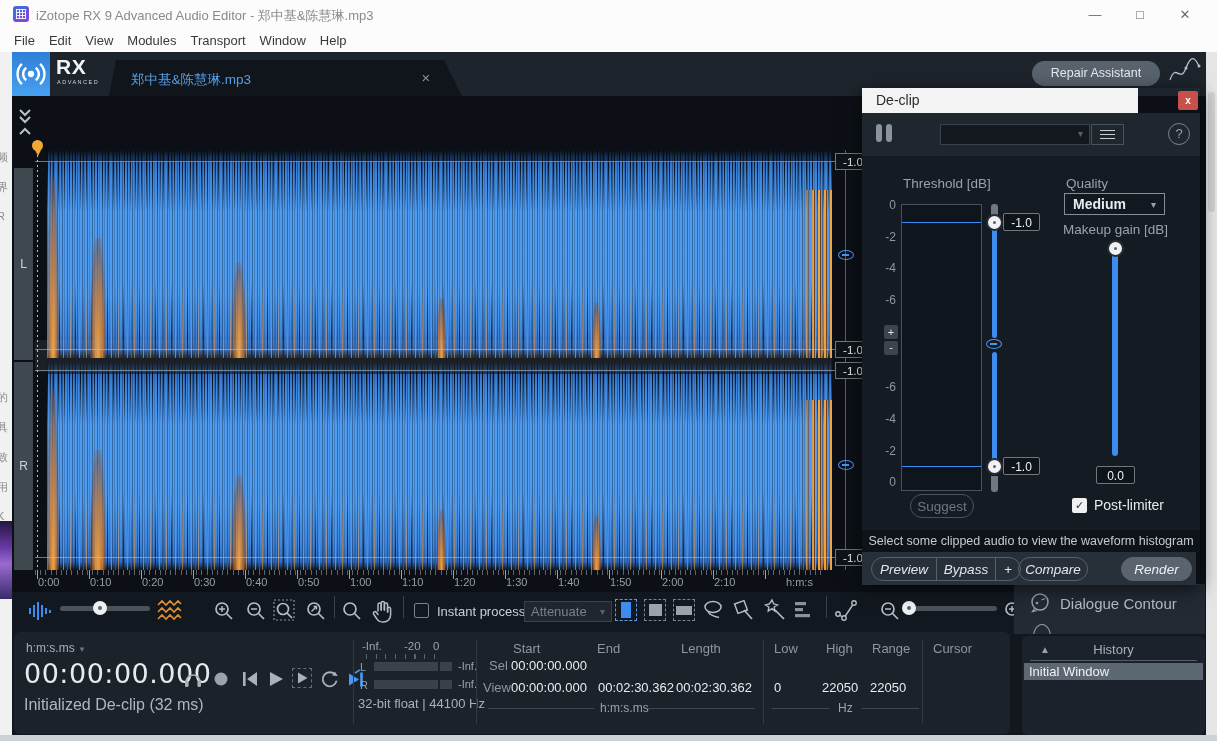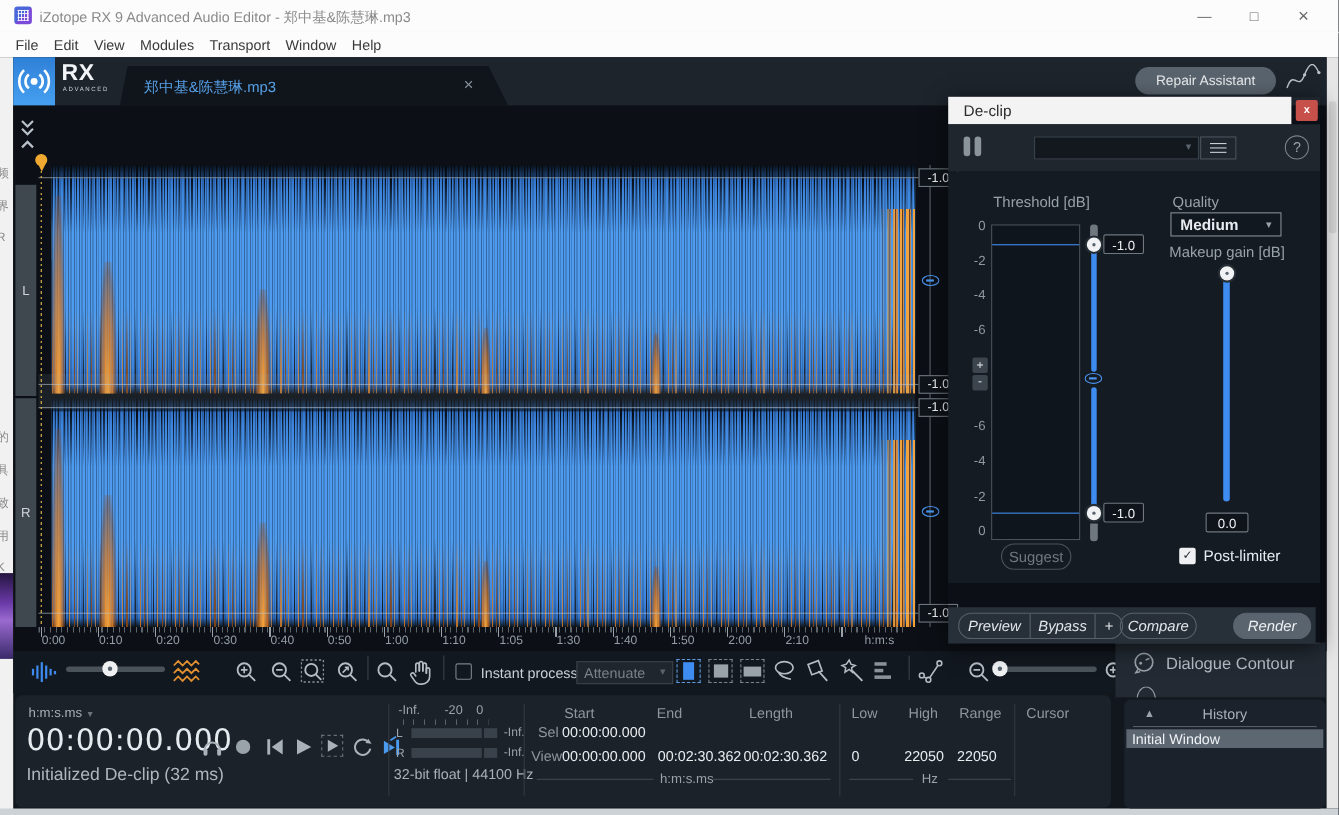--- a/index.html
+++ b/index.html
@@ -64,21 +64,21 @@
   
   .botpanel{left:14px;top:632px;width:996px;height:102px;border-radius:6px;background:#1b222a;}
   .bigtime{font-family:"DejaVu Sans",sans-serif;font-size:27px;color:#e6ebef;letter-spacing:.5px;}
   .lab{color:#8e969e;font-size:13px;}
   .val{color:#e8ecef;font-size:13px;}
   .hline{height:1px;background:#3f474f;}
   .histpanel{left:1022px;top:636px;width:183px;height:99px;border-radius:6px;background:#1b222b;}
   .modpanel{left:1014px;top:584px;width:191px;height:50px;background:#232a33;overflow:hidden;}
   
   .dlg{left:862px;top:88px;width:338px;height:497px;z-index:50;box-shadow:0 4px 18px rgba(0,0,0,.6);}
-  .dlgtitle{left:0;top:0;width:312px;height:25px;background:#f3f3f3;}
+  .dlgtitle{left:0;top:0;width:276px;height:25px;background:#f3f3f3;}
   .dlgtb{left:0;top:25px;width:338px;height:43px;background:#1f262e;}
   .dlgbody{left:0;top:68px;width:338px;height:374px;background:#141b22;}
   .dlgstatus{left:0;top:442px;width:338px;height:22px;background:#0e1319;color:#c3cad0;font-size:12.5px;
              text-align:center;line-height:22px;}
   .dlgfoot{left:0;top:464px;width:334px;height:33px;background:#272f39;font-style:italic;}
   .pill{border:1.5px solid #58606b;border-radius:12px;color:#e2e6ea;font-size:13.5px;box-sizing:border-box;
         display:flex;align-items:center;justify-content:center;height:24px;}
   .sc{width:18px;text-align:right;font-size:12px;color:#8f98a0;}
   .vbox{width:37px;height:18px;background:#0f141a;border:1px solid #6f777f;border-radius:2px;color:#eef1f4;
         font-size:12px;text-align:center;line-height:18px;box-sizing:border-box;}
@@ -233,21 +233,21 @@
 
 <div class="ticklblrow">
   <span style="left:38px">0:00</span>
   <span style="left:90px">0:10</span>
   <span style="left:142px">0:20</span>
   <span style="left:194px">0:30</span>
   <span style="left:246px">0:40</span>
   <span style="left:298px">0:50</span>
   <span style="left:350px">1:00</span>
   <span style="left:402px">1:10</span>
-  <span style="left:454px">1:05</span>
+  <span style="left:454px">1:20</span>
   <span style="left:506px">1:30</span>
   <span style="left:558px">1:40</span>
   <span style="left:610px">1:50</span>
   <span style="left:662px">2:00</span>
   <span style="left:714px">2:10</span>
   <span style="left:786px">h:m:s</span>
 </div>
 
 <div class="abs tbar">
   <div class="abs icon" style="left:16px;top:8px;width:24px;height:22px;gap:1px">
@@ -574,20 +574,21 @@
     </div>
     <div class="abs" style="left:201px;top:66px;font-size:13.5px;color:#98a2aa">Makeup gain [dB]</div>
     <div class="abs strack" style="left:250px;top:92px;width:6px;height:208px;border-radius:3px"></div>
     <div class="abs shandle" style="left:245px;top:84px">
         <i></i>
       </div>
     <div class="abs vbox" style="left:234px;top:310px;width:39px">0.0</div>
     <div class="abs" style="left:210px;top:342px;width:15px;height:15px;background:#eef0f2;border-radius:2px;color:#2a3138;font-size:11px;font-weight:bold;text-align:center;line-height:15px">✓</div>
     <div class="abs" style="left:232px;top:341px;font-size:14px;color:#e6ebef">Post-limiter</div>
   </div>
+  <div class="abs dlgstatus">Select some clipped audio to view the waveform histogram</div>
   <div class="abs dlgfoot">
     <div class="abs" style="left:9px;top:5px;height:24px;border:1.5px solid #58606b;border-radius:12px;display:flex;box-sizing:border-box">
       <div style="width:64px;display:flex;align-items:center;justify-content:center;font-size:13.5px;color:#e2e6ea">Preview</div>
       <div style="width:1px;background:#58606b"></div>
       <div style="width:58px;display:flex;align-items:center;justify-content:center;font-size:13.5px;color:#e2e6ea">Bypass</div>
       <div style="width:1px;background:#58606b"></div>
       <div style="width:24px;display:flex;align-items:center;justify-content:center;font-size:13.5px;color:#e2e6ea">+</div>
     </div>
     <div class="abs pill" style="left:156px;top:5px;width:70px">Compare</div>
     <div class="abs pill" style="left:259px;top:5px;width:71px;background:#5a646e;border-color:#5a646e;color:#eef1f4">Render</div>

